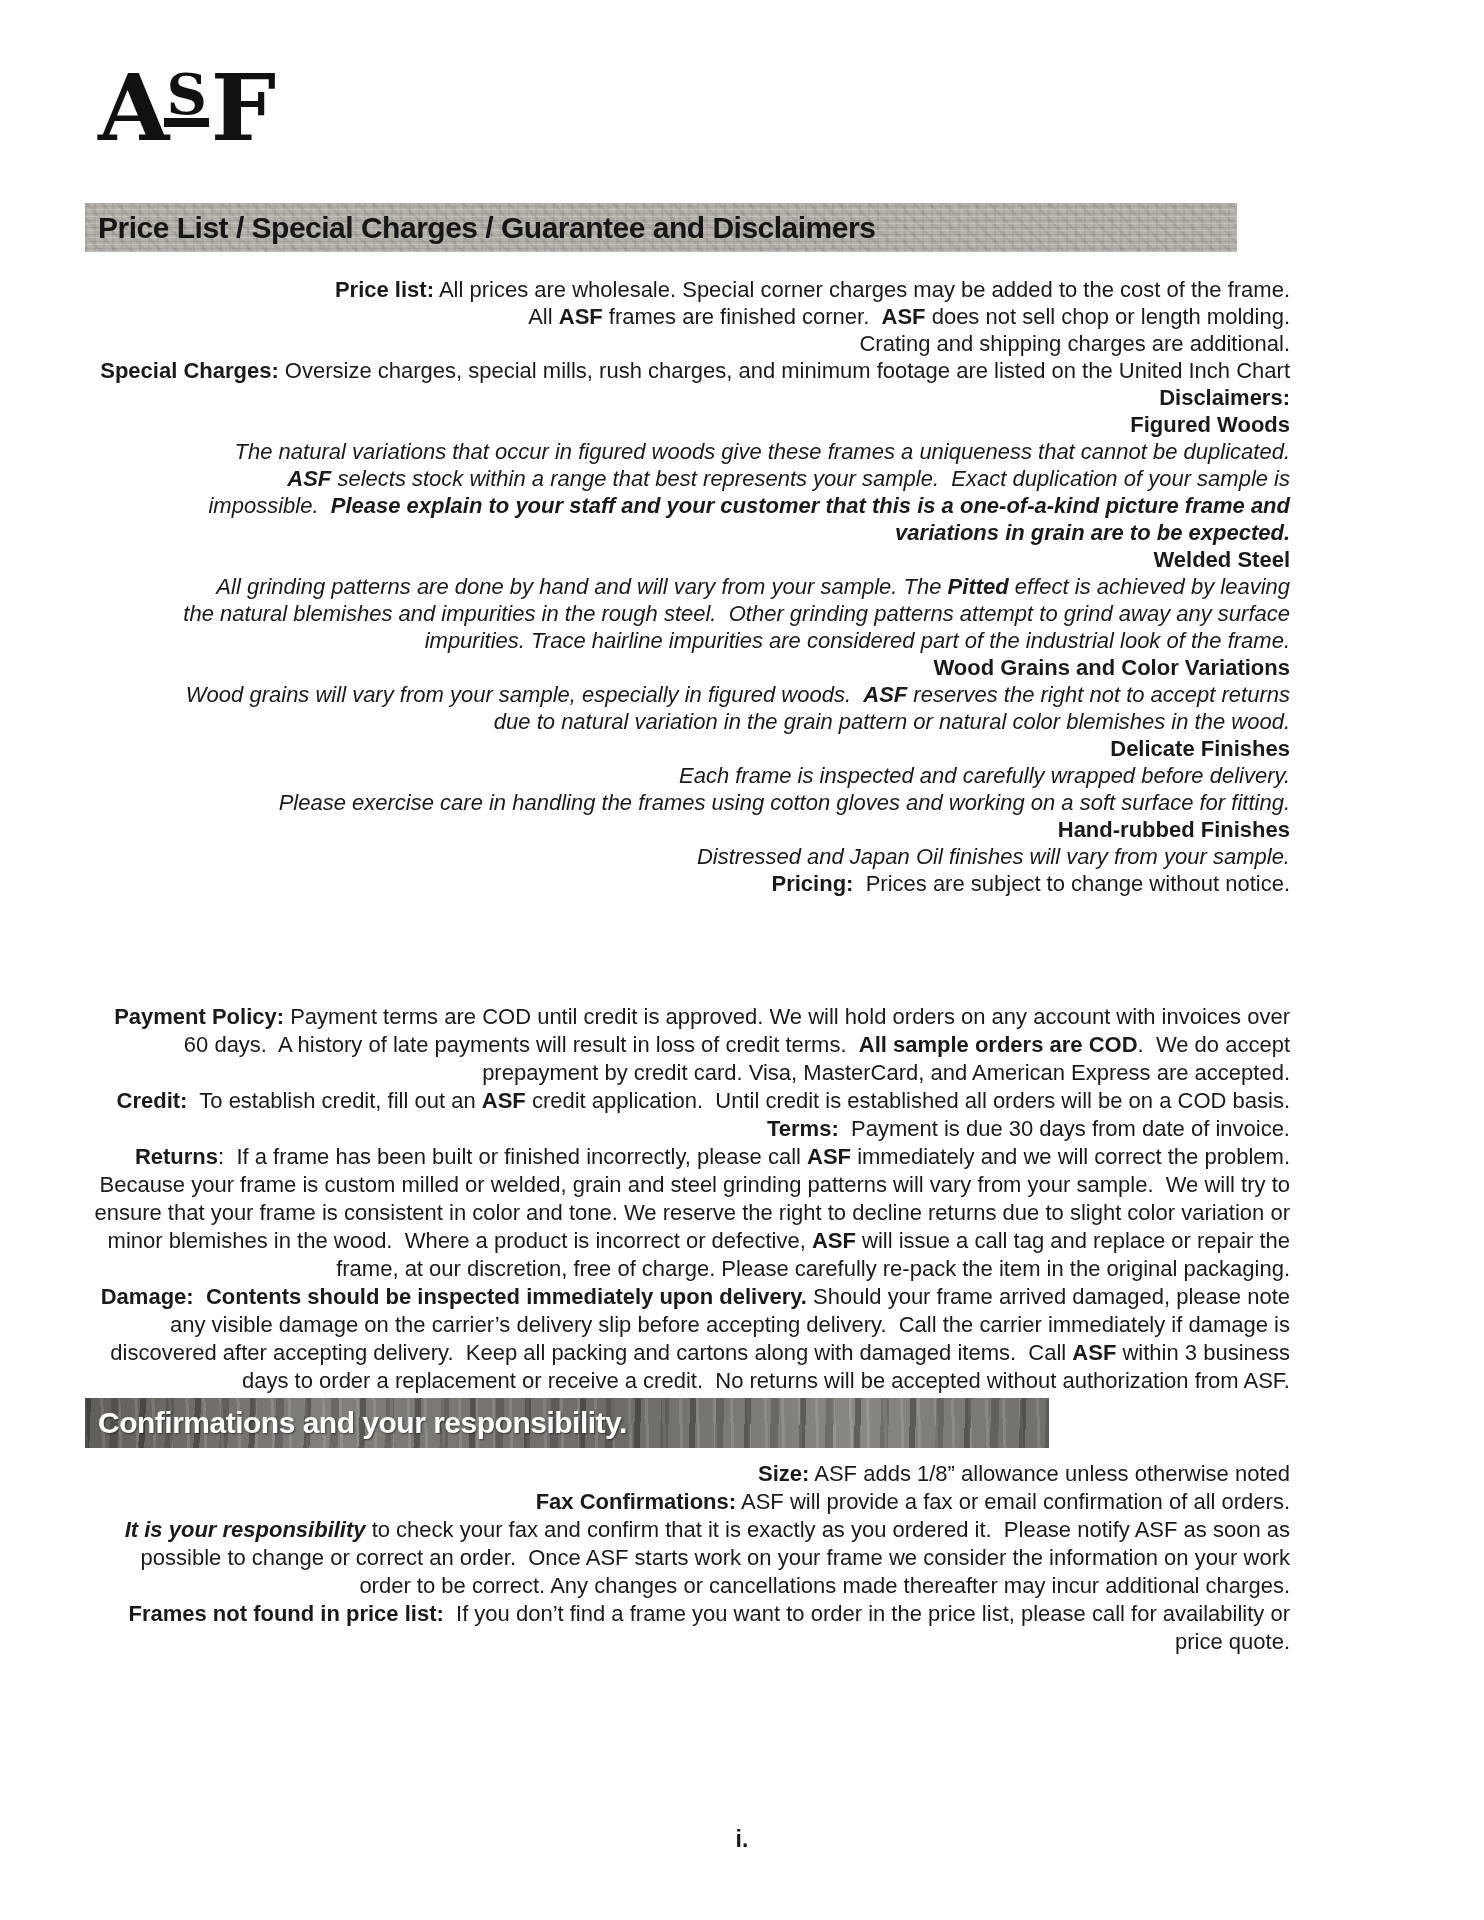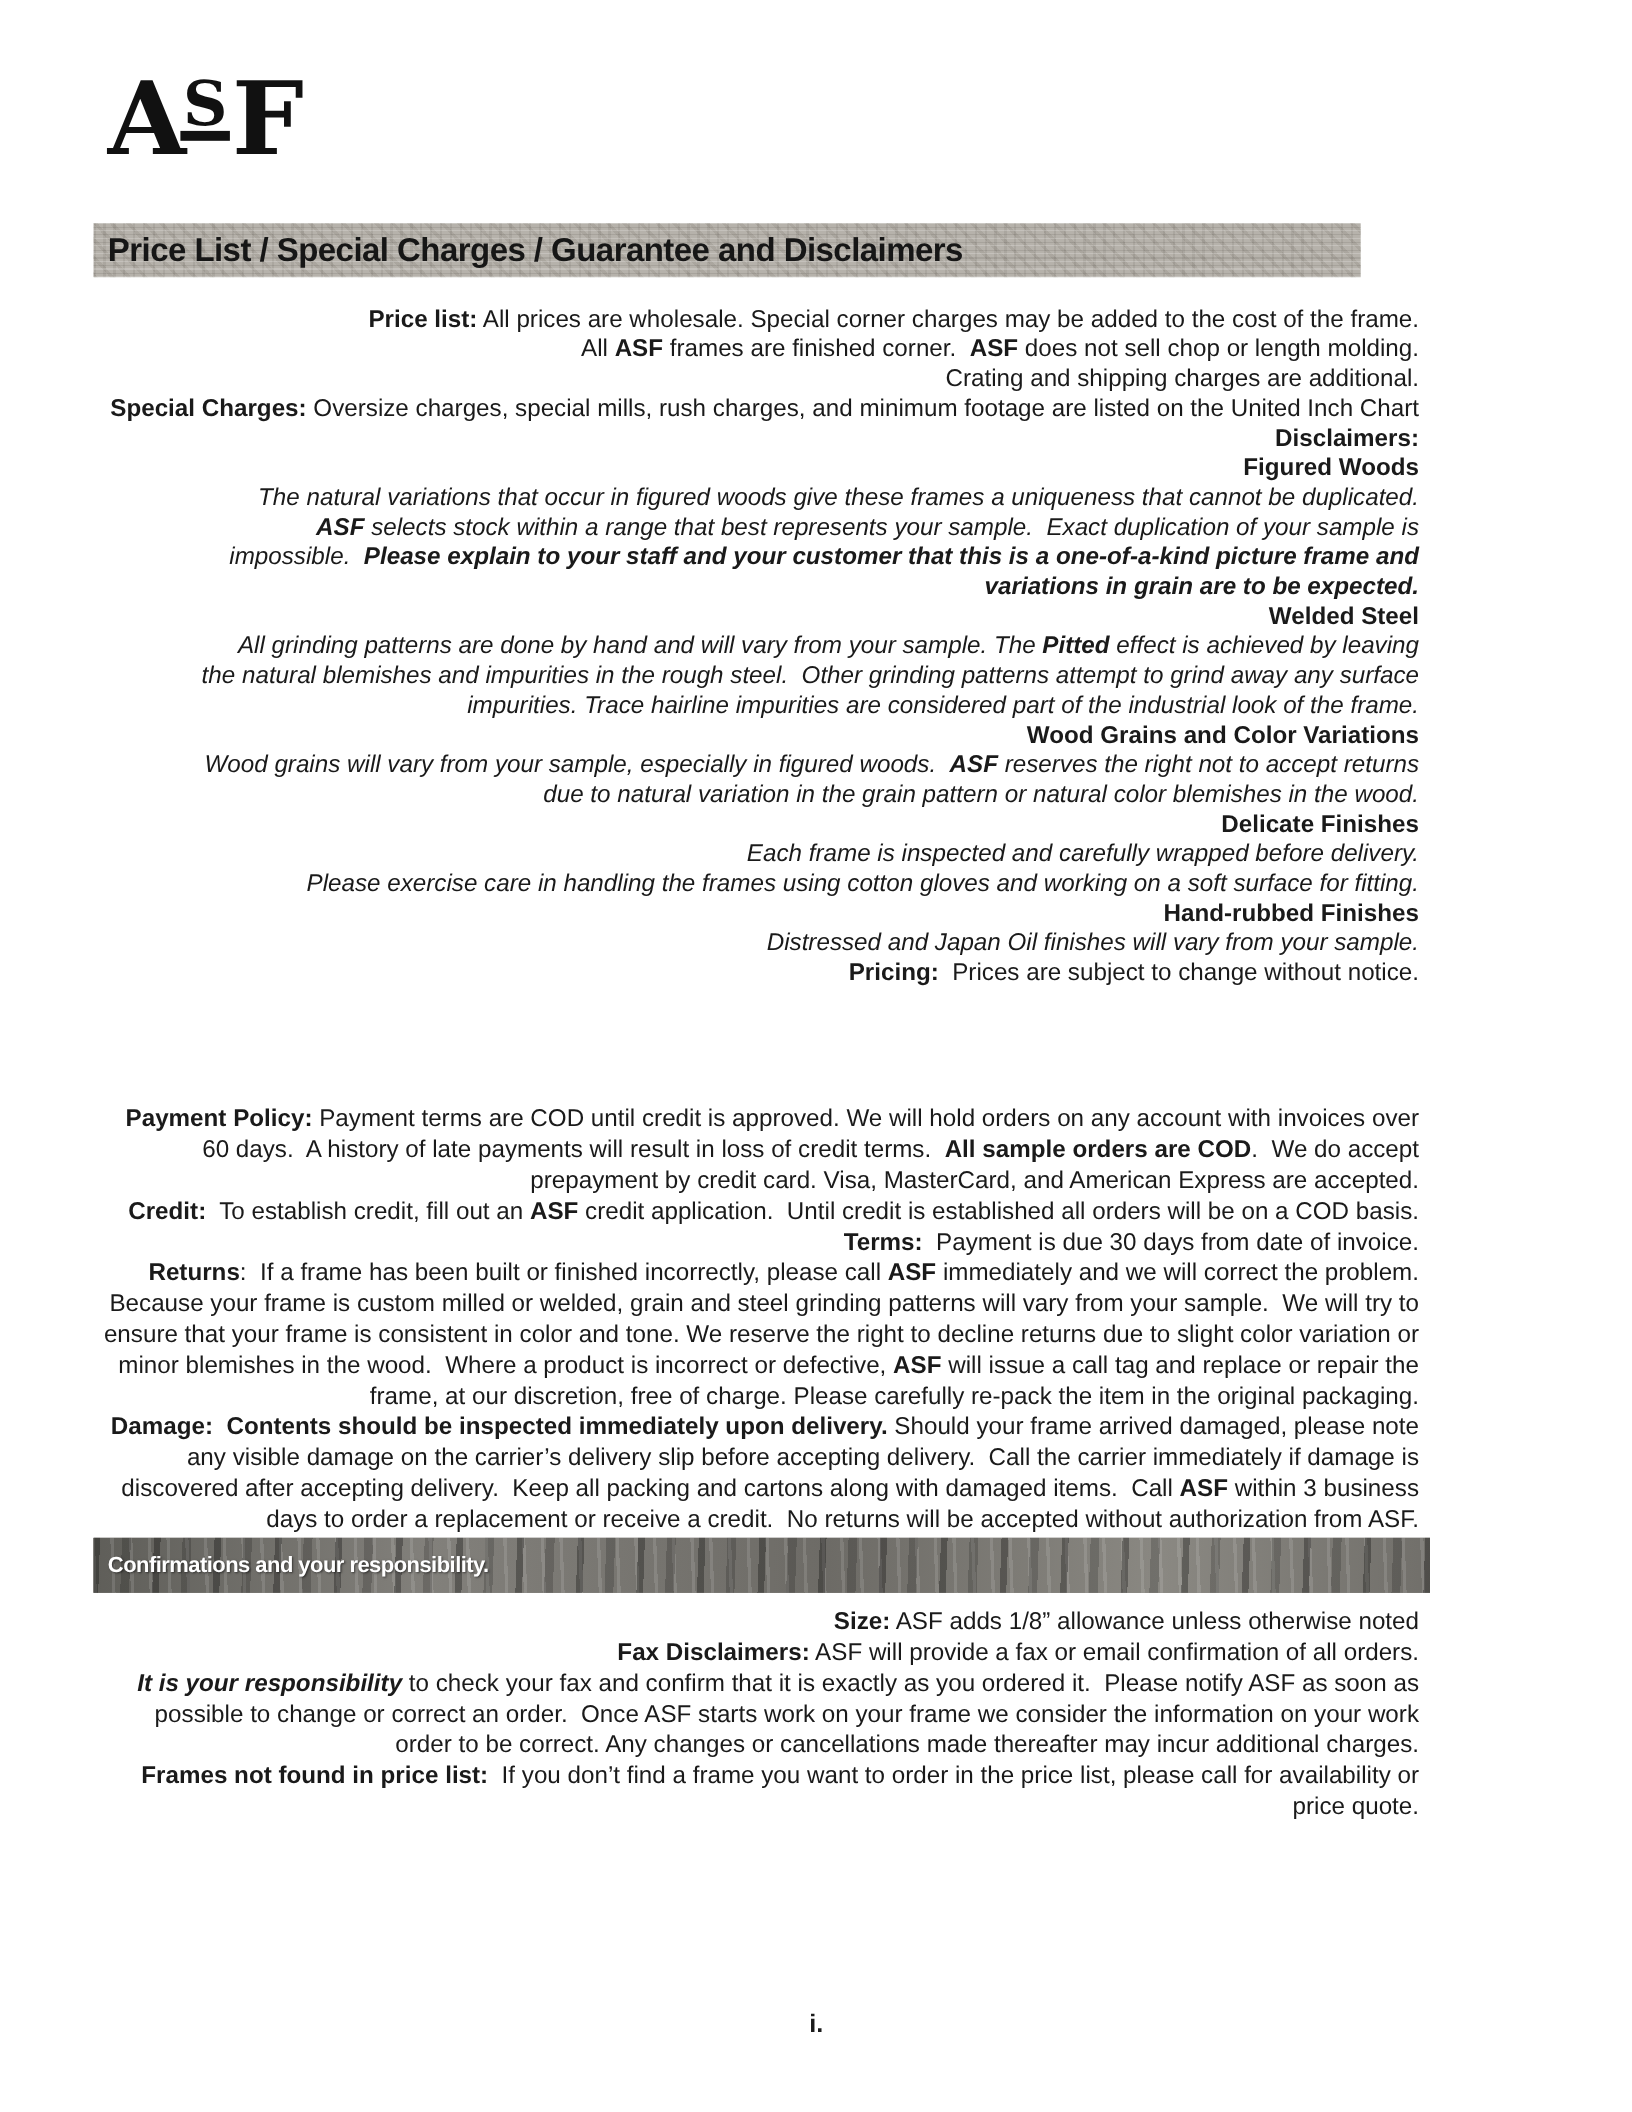--- a/index.html
+++ b/index.html
@@ -50,23 +50,23 @@
   .bar2{
     top:948px; width:1190px; height:47px;
     color:#ffffff; text-shadow:1px 1px 2px rgba(0,0,0,.55);
     background-color:#4c4b47;
     background-image:
       repeating-linear-gradient(178deg, rgba(0,0,0,.38) 0 2px, transparent 2px 8px, rgba(255,255,255,.12) 8px 9px, transparent 9px 14px),
       repeating-linear-gradient(2deg, rgba(0,0,0,.22) 0 3px, transparent 3px 10px),
       linear-gradient(90deg, #45443f, #55544e 30%, #4a4944 60%, #5b5a54);
   }
   .bar3{
-    top:1398px; width:1215px; height:50px;
+    top:1398px; width:964px; height:50px;
     color:#ffffff; text-shadow:1px 1px 2px rgba(0,0,0,.55);
-    font-size:20px;
+    font-size:30px;
     background-color:#787671;
     background-image:
       repeating-linear-gradient(92deg, rgba(0,0,0,.30) 0 6px, transparent 6px 26px, rgba(0,0,0,.18) 26px 34px, transparent 34px 55px),
       repeating-linear-gradient(88deg, rgba(255,255,255,.12) 0 3px, transparent 3px 17px),
       linear-gradient(90deg, #5f5e59, #82807b 25%, #6d6b66 55%, #8a8882 80%, #716f6a);
   }
 
   
   .body{
     position:absolute; left:94px; width:1196px;
@@ -123,20 +123,20 @@
       <p class="para"><span class="b">Terms:</span><span>  Payment is due 30 days from date of invoice.</span></p>
       <p class="para"><span class="b">Returns</span><span>:  If a frame has been built or finished incorrectly, please call </span><span class="b">ASF</span><span> immediately and we will correct the problem. Because your frame is custom milled or welded, grain and steel grinding patterns will vary from your sample.  We will try to ensure that your frame is consistent in color and tone. We reserve the right to decline returns due to slight color variation or minor blemishes in the wood.  Where a product is incorrect or defective, </span><span class="b">ASF</span><span> will issue a call tag and replace or repair the frame, at our discretion, free of charge. Please carefully re-pack the item in the original packaging.</span></p>
       <p class="para"><span class="b">Damage:  Contents should be inspected immediately upon delivery.</span><span> Should your frame arrived damaged, please note any visible damage on the carrier’s delivery slip before accepting delivery.  Call the carrier immediately if damage is discovered after accepting delivery.  Keep all packing and cartons along with damaged items.  Call </span><span class="b">ASF</span><span> within 3 business days to order a replacement or receive a credit.  No returns will be accepted without authorization from ASF.</span></p>
     </div>
 
   <div class="bar bar3">
     <span>Confirmations and your responsibility.</span>
   </div>
   <div class="body sec3">
       <p class="para"><span class="b">Size:</span><span> ASF adds 1/8” allowance unless otherwise noted</span></p>
-      <p class="para"><span class="b">Fax Disclaimers:</span><span> ASF will provide a fax or email confirmation of all orders.</span></p>
+      <p class="para"><span class="b">Fax Confirmations:</span><span> ASF will provide a fax or email confirmation of all orders.</span></p>
       <p class="para"><span class="b i">It is your responsibility</span><span> to check your fax and confirm that it is exactly as you ordered it.  Please notify ASF as soon as possible to change or correct an order.  Once ASF starts work on your frame we consider the information on your work order to be correct. Any changes or cancellations made thereafter may incur additional charges.</span></p>
       <p class="para"><span class="b">Frames not found in price list:</span><span>  If you don’t find a frame you want to order in the price list, please call for availability or price quote.</span></p>
     </div>
 
   <div class="pagenum">i.</div>
 
 </div>
 
 </body></html>

